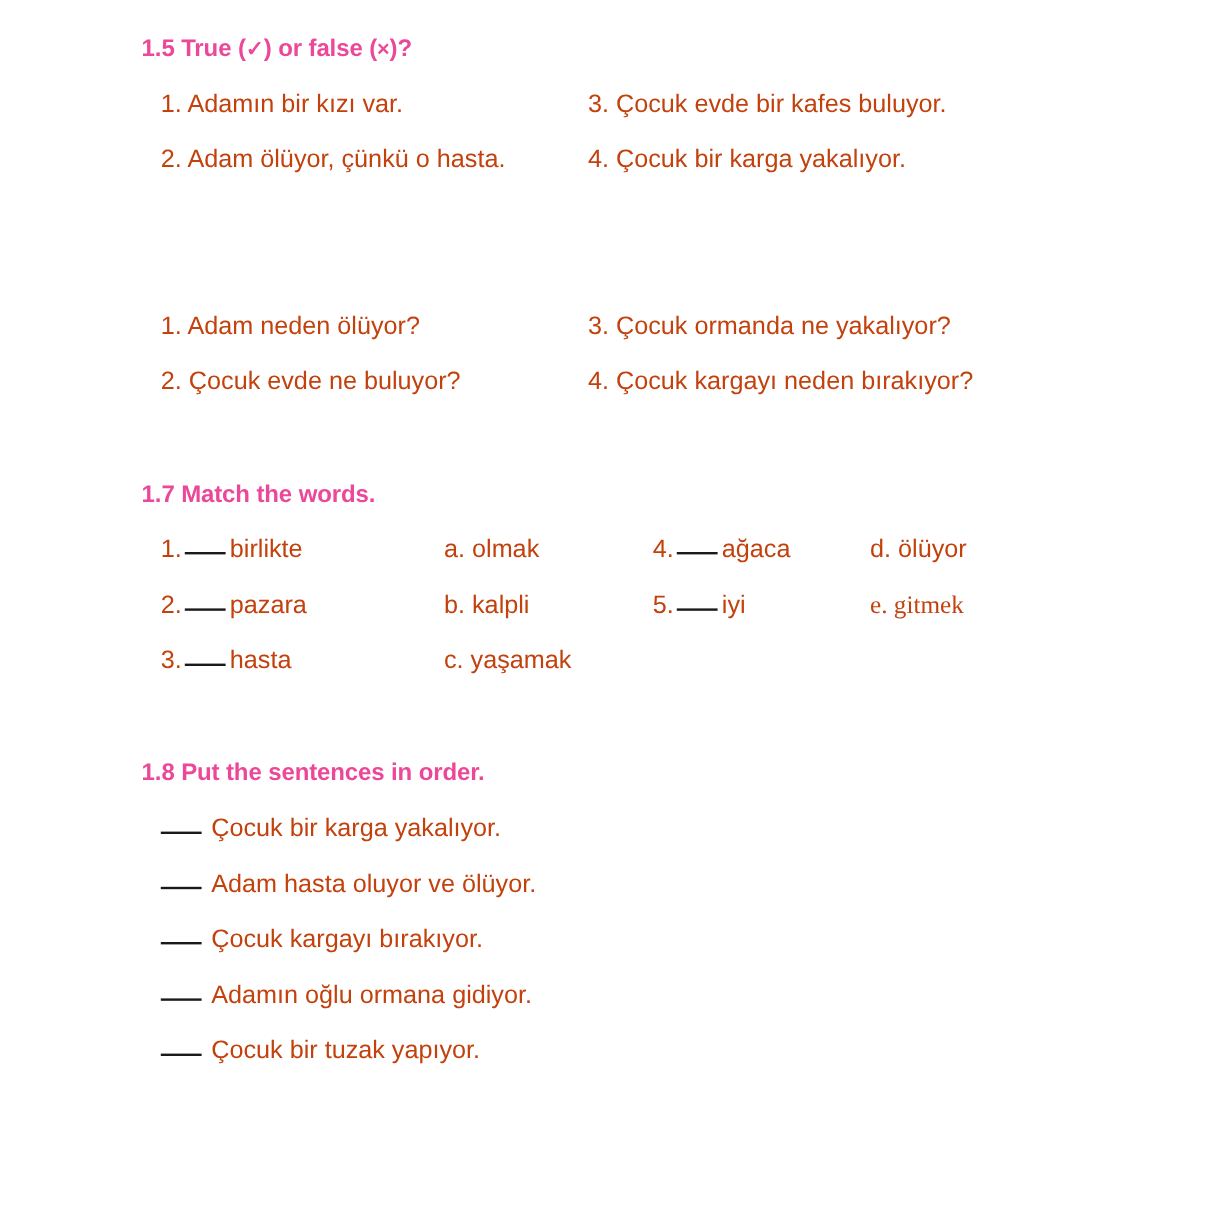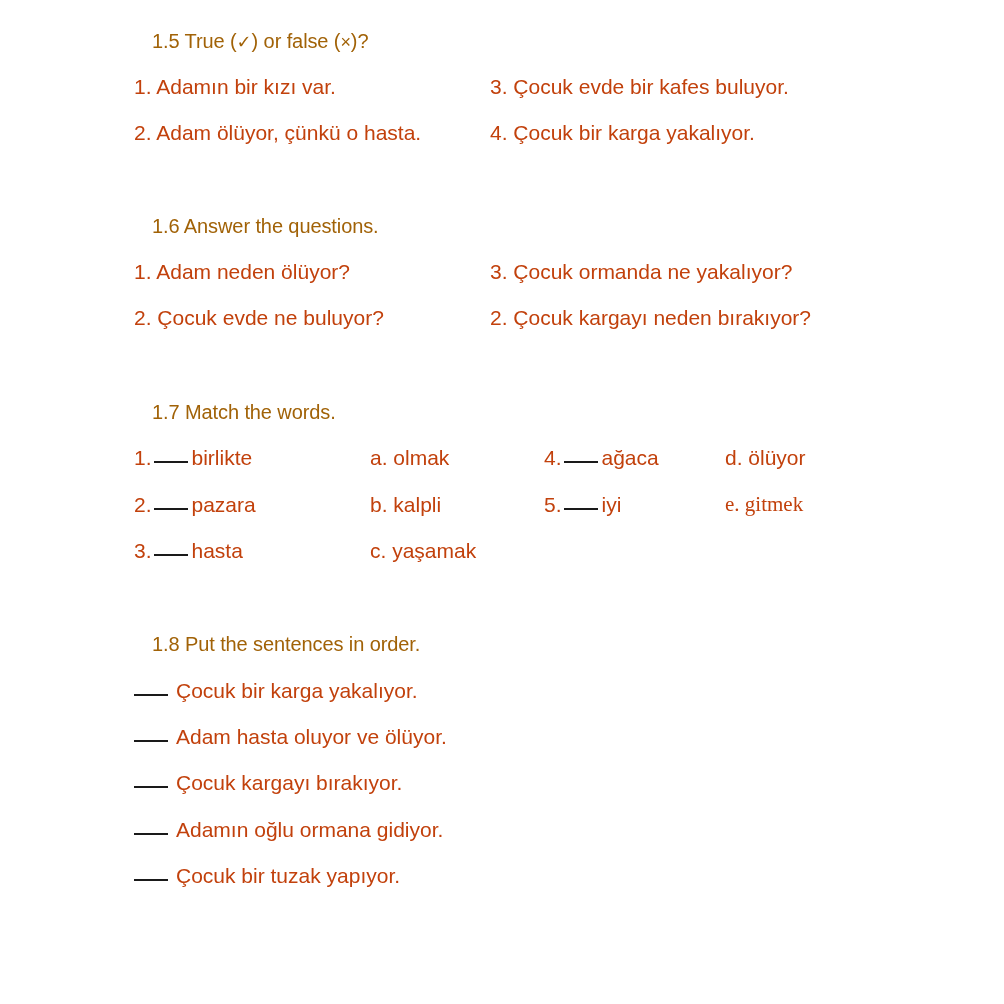--- a/index.html
+++ b/index.html
@@ -18,24 +18,24 @@
   .page {
     position: relative;
     width: 1004px;
     height: 1004px;
     background: #ffffff;
   }
 
   
   .section-heading {
     position: absolute;
-    left: 152px;
+    left: 118px;
     font-size: 20px;
-    font-weight: normal;
-    color: #a16207;
+    font-weight: bold;
+    color: #ec4899;
     letter-spacing: -0.1px;
     white-space: nowrap;
   }
 
   
   .line {
     position: absolute;
     font-size: 21px;
     font-weight: normal;
     color: #c2410c;
@@ -70,27 +70,26 @@
   <div class="section-heading" style="top:30px;">
     <span>1.5 True (</span><span class="tick">✓</span><span>) or false (</span><span class="cross">×</span><span>)?</span>
   </div>
 
   <div class="line" style="left:134px; top:76px;">1. Adamın bir kızı var.</div>
   <div class="line" style="left:134px; top:122px;">2. Adam ölüyor, çünkü o hasta.</div>
 
   <div class="line" style="left:490px; top:76px;">3. Çocuk evde bir kafes buluyor.</div>
   <div class="line" style="left:490px; top:122px;">4. Çocuk bir karga yakalıyor.</div>
 
-  <div class="section-heading" style="top:215px;">1.6 Answer the questions.</div>
 
   <div class="line" style="left:134px; top:261px;">1. Adam neden ölüyor?</div>
   <div class="line" style="left:134px; top:307px;">2. Çocuk evde ne buluyor?</div>
 
   <div class="line" style="left:490px; top:261px;">3. Çocuk ormanda ne yakalıyor?</div>
-  <div class="line" style="left:490px; top:307px;">2. Çocuk kargayı neden bırakıyor?</div>
+  <div class="line" style="left:490px; top:307px;">4. Çocuk kargayı neden bırakıyor?</div>
 
   <div class="section-heading" style="top:401px;">1.7 Match the words.</div>
 
   <div class="line" style="left:134px; top:447px;">
     <span>1.</span><span class="blank"></span><span>birlikte</span>
   </div>
   <div class="line" style="left:134px; top:494px;">
     <span>2.</span><span class="blank"></span><span>pazara</span>
   </div>
   <div class="line" style="left:134px; top:540px;">

